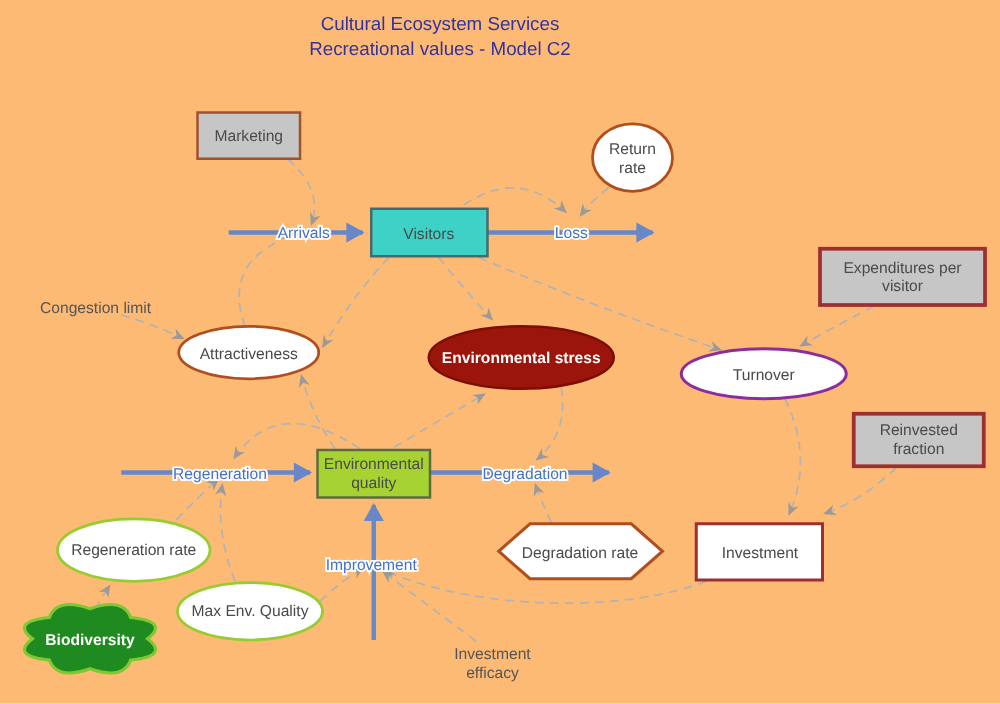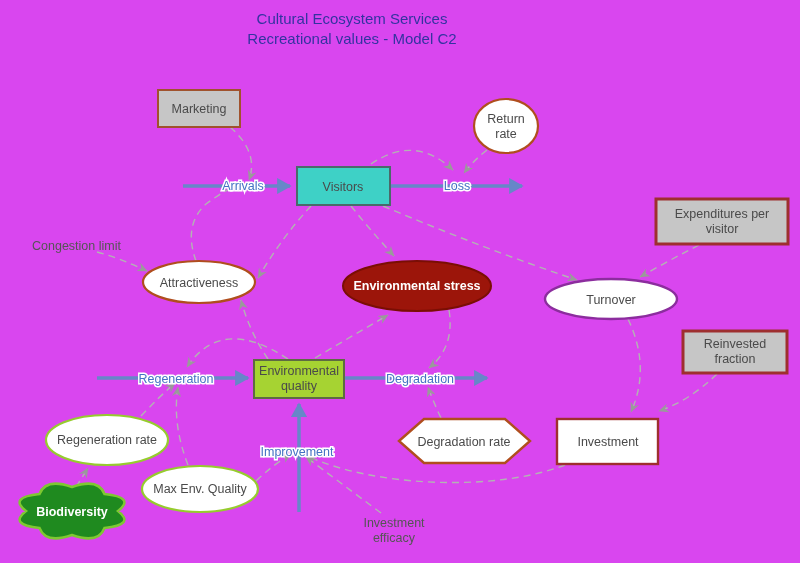--- a/index.html
+++ b/index.html
@@ -1,16 +1,16 @@
 <!DOCTYPE html>
 <html><head>
 <meta charset="utf-8">
 <style>
   html,body { margin:0; padding:0; background:#ffffff; }
-  .canvas-wrap { position:relative; width:800px; height:563px; background:#d946ef; overflow:hidden; }
+  .canvas-wrap { position:relative; width:800px; height:563px; background:#fdba74; overflow:hidden; }
   svg { display:block; font-family:"Liberation Sans", sans-serif; }
   text { font-family:"Liberation Sans", sans-serif; }
 
   .title-text   { font-size:15px; fill:#3333a0; text-anchor:middle; }
   .node-text    { font-size:12.5px; fill:#4a4a4a; text-anchor:middle; }
   .plain-text   { font-size:12.5px; fill:#555555; }
   .white-text   { font-size:12.5px; fill:#ffffff; font-weight:bold; text-anchor:middle; }
   .flow-label   { font-size:12.5px; fill:#4472c4; text-anchor:middle;
                   stroke:#ffffff; stroke-width:3px; paint-order:stroke; }
 

